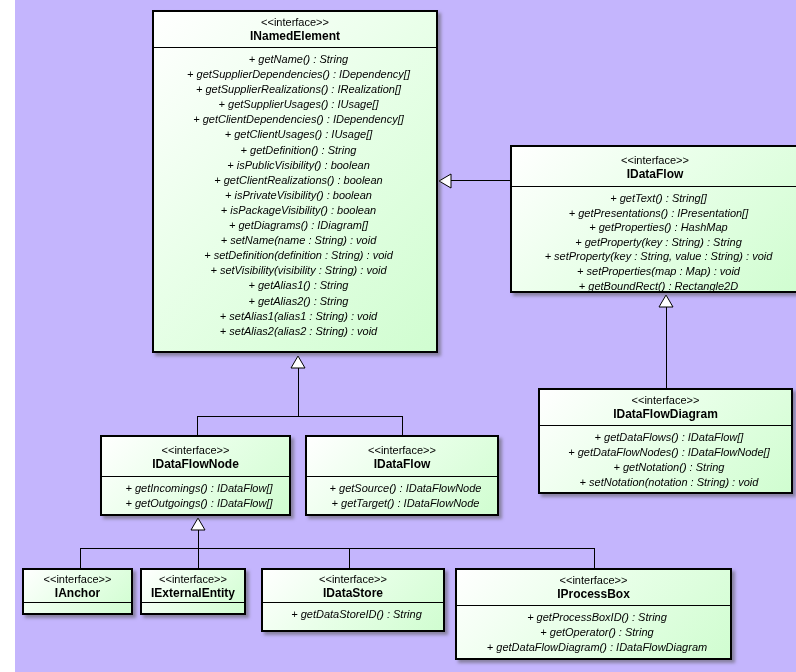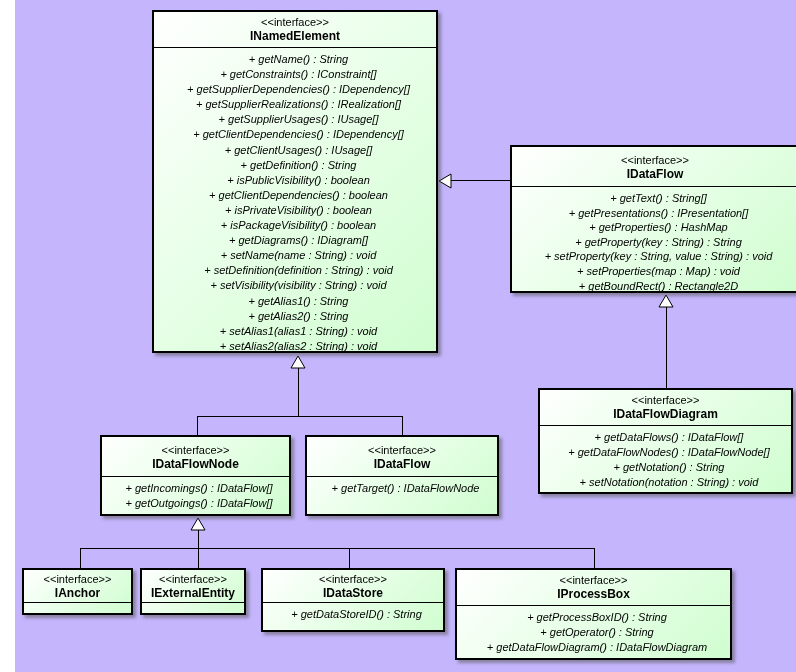--- a/index.html
+++ b/index.html
@@ -82,29 +82,28 @@
   <div class="conn v" style="left:334px;top:548px;height:20px"></div>
   <div class="conn v" style="left:579px;top:548px;height:20px"></div>
 
   <div class="uml-class" id="c-inamedelement">
     <div class="name-comp">
       <div class="stereotype">&lt;&lt;interface&gt;&gt;</div>
       <div class="cls-name">INamedElement</div>
     </div>
     <div class="methods">
       <div class="m">+ getName() : String</div>
-      <div class="m">+ getConstraints() : IConstraint[]</div>
       <div class="m">+ getSupplierDependencies() : IDependency[]</div>
       <div class="m">+ getSupplierRealizations() : IRealization[]</div>
       <div class="m">+ getSupplierUsages() : IUsage[]</div>
       <div class="m">+ getClientDependencies() : IDependency[]</div>
       <div class="m">+ getClientUsages() : IUsage[]</div>
       <div class="m">+ getDefinition() : String</div>
       <div class="m">+ isPublicVisibility() : boolean</div>
-      <div class="m">+ getClientDependencies() : boolean</div>
+      <div class="m">+ getClientRealizations() : boolean</div>
       <div class="m">+ isPrivateVisibility() : boolean</div>
       <div class="m">+ isPackageVisibility() : boolean</div>
       <div class="m">+ getDiagrams() : IDiagram[]</div>
       <div class="m">+ setName(name : String) : void</div>
       <div class="m">+ setDefinition(definition : String) : void</div>
       <div class="m">+ setVisibility(visibility : String) : void</div>
       <div class="m">+ getAlias1() : String</div>
       <div class="m">+ getAlias2() : String</div>
       <div class="m">+ setAlias1(alias1 : String) : void</div>
       <div class="m">+ setAlias2(alias2 : String) : void</div>
@@ -150,20 +149,21 @@
       <div class="m">+ getOutgoings() : IDataFlow[]</div>
     </div>
   </div>
 
   <div class="uml-class" id="c-idataflow">
     <div class="name-comp">
       <div class="stereotype">&lt;&lt;interface&gt;&gt;</div>
       <div class="cls-name">IDataFlow</div>
     </div>
     <div class="methods">
+      <div class="m">+ getSource() : IDataFlowNode</div>
       <div class="m">+ getTarget() : IDataFlowNode</div>
     </div>
   </div>
 
   <div class="uml-class" id="c-ianchor">
     <div class="name-comp">
       <div class="stereotype">&lt;&lt;interface&gt;&gt;</div>
       <div class="cls-name">IAnchor</div>
     </div>
     <div class="methods"></div>

